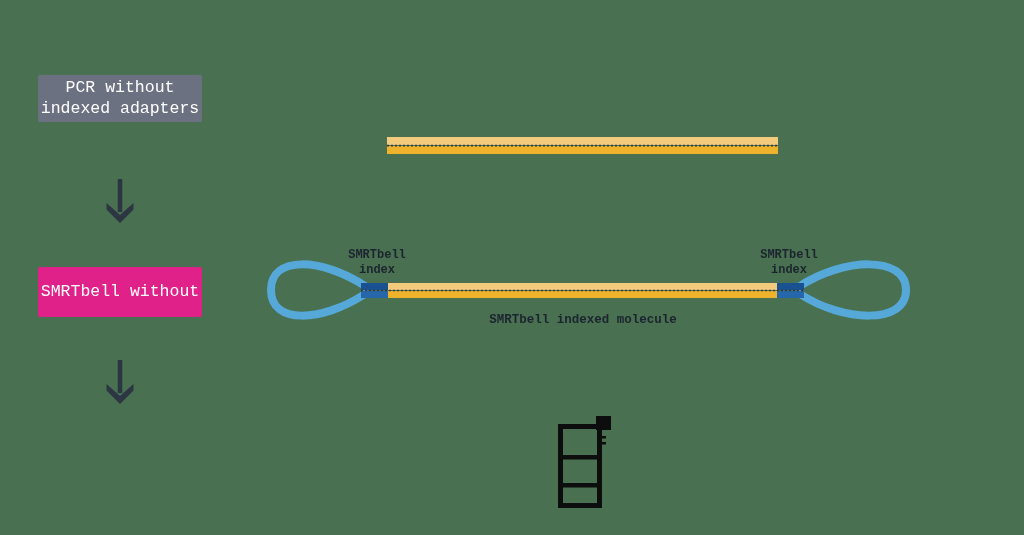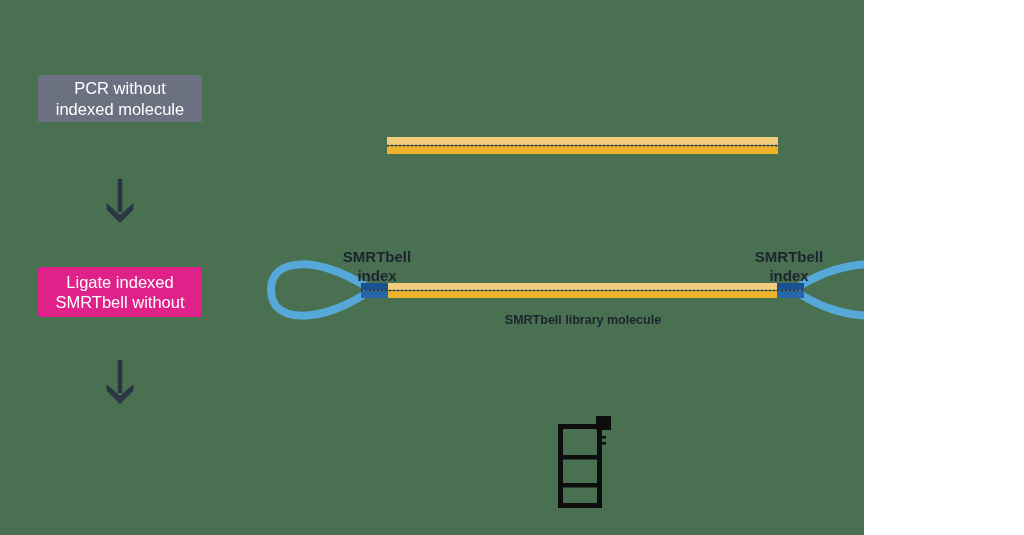--- a/index.html
+++ b/index.html
@@ -1,22 +1,22 @@
 <!DOCTYPE html>
 <html style="--background: #497050; --box-gray: #6B7180; --box-pink: #DF2189; --box-text: #FFFFFF; --arrow: #2C3542; --strand-top-yellow: #F2CB7D; --strand-bottom-yellow: #EFB22B; --basepair-line: #2F3A44; --loop-blue: #56A8D8; --index-blue-top: #1A5190; --index-blue-bottom: #2667AB; --label-text: #1C2430; --sequencer-icon: #0D0D0D;"><head>
 <meta charset="utf-8">
 <style>
   html, body { margin: 0; padding: 0; }
   .canvas {
     position: relative;
-    width: 864px;
+    width: 1024px;
     height: 535px;
     background: var(--background, #497050);
     overflow: hidden;
-    font-family: Liberation Sans, sans-serif;
+    font-family: Liberation Mono, monospace;
   }
   .step-box {
     position: absolute;
     left: 38px;
     width: 164px;
     display: flex;
     flex-direction: column;
     align-items: center;
     justify-content: center;
     text-align: center;
@@ -35,21 +35,21 @@
   .arrow-2 { top: 359px; }
   .dna-top-svg   { position: absolute; left: 387px; top: 137px; }
   .molecule-svg  { position: absolute; left: 260px; top: 240px; }
   .sequencer-svg { position: absolute; left: 550px; top: 410px; }
   .index-label {
     position: absolute;
     top: 248px;
     width: 80px;
     text-align: center;
     font-weight: bold;
-    font-size: 15px;
+    font-size: 12px;
     line-height: 1.25;
     color: var(--label-text, #1C2430);
   }
   .index-label-left  { left: 337px; }
   .index-label-right { left: 749px; }
   .index-label span { display: block; }
   .molecule-caption {
     position: absolute;
     left: 483px;
     top: 313px;
@@ -61,30 +61,29 @@
   }
   .step-box span { display: block; }
 </style>
 </head>
 <body>
 
 <div class="canvas">
 
   <div class="step-box gray box-pcr">
     <span>PCR without</span>
-    <span>indexed molecule</span>
+    <span>indexed adapters</span>
   </div>
 
   <svg class="flow-arrow arrow-1" viewBox="0 0 30 46">
     <rect x="12.75" y="1" width="4.5" height="33" style="fill:var(--arrow)"></rect>
     <path d="M 1.5 25 L 15 37 L 28.5 25 L 28.5 31.5 L 15 45 L 1.5 31.5 Z" style="fill:var(--arrow)"></path>
   </svg>
 
   <div class="step-box pink box-ligate">
-    <span>Ligate indexed</span>
     <span>SMRTbell without</span>
   </div>
 
   <svg class="flow-arrow arrow-2" viewBox="0 0 30 46">
     <rect x="12.75" y="1" width="4.5" height="33" style="fill:var(--arrow)"></rect>
     <path d="M 1.5 25 L 15 37 L 28.5 25 L 28.5 31.5 L 15 45 L 1.5 31.5 Z" style="fill:var(--arrow)"></path>
   </svg>
 
 
   <svg class="dna-top-svg" width="391" height="18" viewBox="0 0 391 18">
@@ -112,21 +111,21 @@
 
   <div class="index-label index-label-left">
     <span>SMRTbell</span>
     <span>index</span>
   </div>
   <div class="index-label index-label-right">
     <span>SMRTbell</span>
     <span>index</span>
   </div>
 
-  <div class="molecule-caption">SMRTbell library molecule</div>
+  <div class="molecule-caption">SMRTbell indexed molecule</div>
 
   <svg class="sequencer-svg" width="70" height="105" viewBox="0 0 70 105">
     <rect x="10.5" y="16.5" width="39" height="79" fill="none" stroke-width="5" style="stroke:var(--sequencer-icon)"></rect>
     <rect x="8" y="45" width="44" height="4.5" style="fill:var(--sequencer-icon)"></rect>
     <rect x="8" y="73" width="44" height="4.5" style="fill:var(--sequencer-icon)"></rect>
     <rect x="46" y="6" width="15" height="14" style="fill:var(--sequencer-icon)"></rect>
     <rect x="52" y="26" width="4" height="2.5" style="fill:var(--sequencer-icon)"></rect>
     <rect x="52" y="32" width="4" height="2.5" style="fill:var(--sequencer-icon)"></rect>
   </svg>
 

